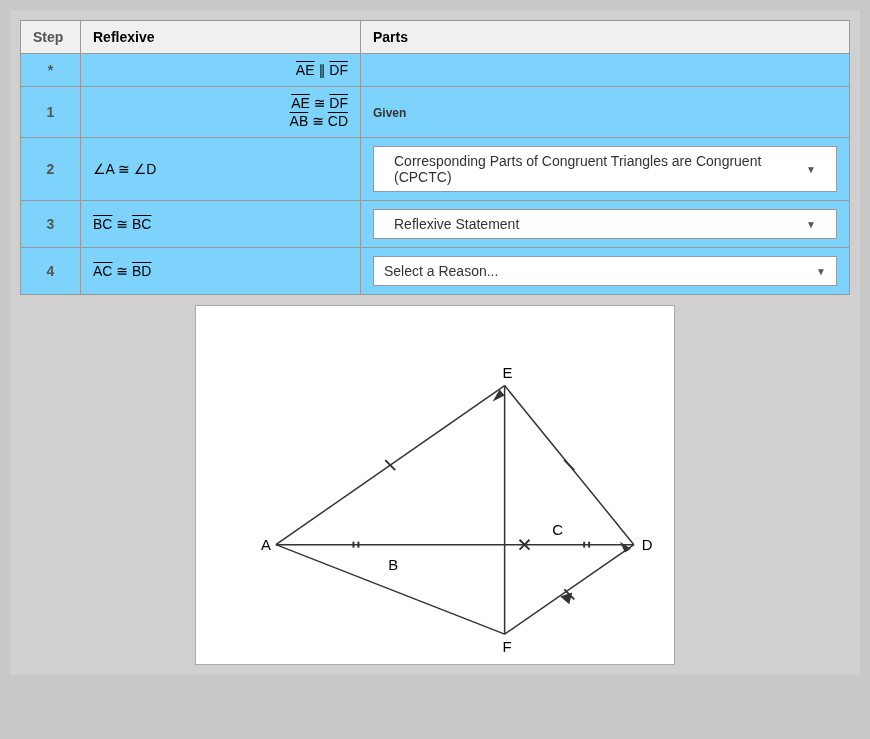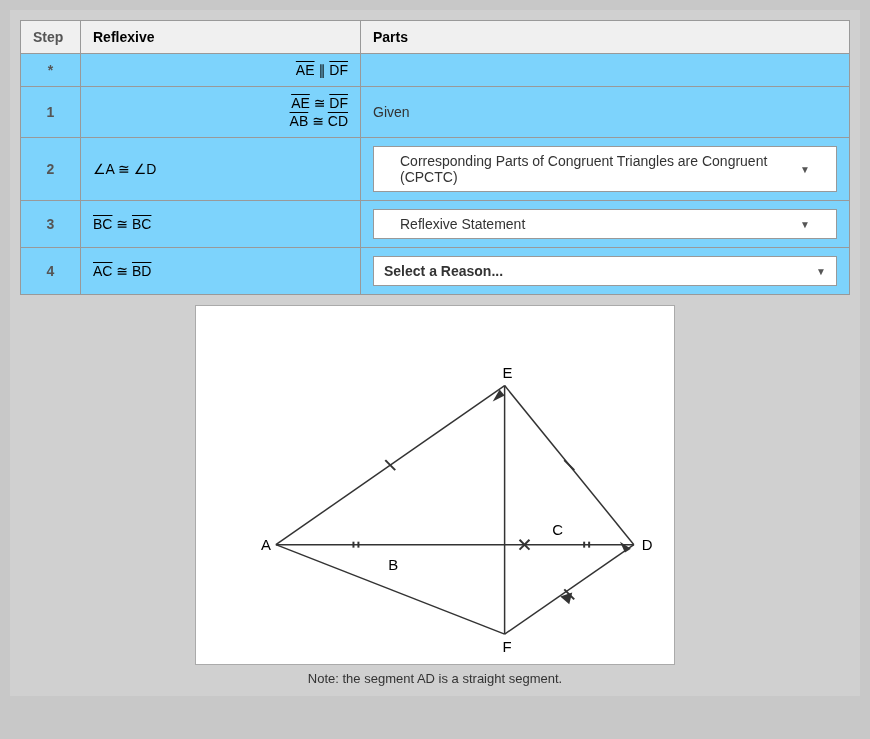--- a/index.html
+++ b/index.html
@@ -61,47 +61,47 @@
     }
     .select-reason {
       display: flex;
       align-items: center;
       justify-content: space-between;
       border: 1px solid #999;
       background: white;
       padding: 6px 10px;
       cursor: pointer;
       min-width: 400px;
-      font-weight: bold;
     }
     .select-reason-text {
       font-size: 14px;
       color: #333;
     }
     .select-reason-arrow {
       font-size: 10px;
       color: #555;
       margin-left: 8px;
     }
     .reason-box {
       border: 1px solid #999;
       background: white;
-      padding: 6px 26px;
+      padding: 6px 20px;
       display: flex;
       align-items: center;
       justify-content: space-between;
       min-width: 400px;
     }
     .reason-box-text {
       font-size: 14px;
       color: #333;
     }
     .reason-given {
-      font-size: 14px;
-      color: #333;
+      font-size: 12px;
+      color: #333;
+      font-weight: bold;
     }
     .diagram-container {
       background: white;
       border: 1px solid #aaa;
       margin: 0 auto;
       width: 480px;
       height: 360px;
       position: relative;
       overflow: hidden;
     }
@@ -231,16 +231,13 @@
 
       <text x="65" y="245" font-size="15" font-family="Arial">A</text>
       <text x="193" y="265" font-size="15" font-family="Arial">B</text>
       <text x="358" y="230" font-size="15" font-family="Arial">C</text>
       <text x="448" y="245" font-size="15" font-family="Arial">D</text>
       <text x="308" y="72" font-size="15" font-family="Arial">E</text>
       <text x="308" y="348" font-size="15" font-family="Arial">F</text>
     </svg>
   </div>
 
-  <div class="note-text">
-    <span>Note: the segment AD is a straight segment.</span>
-  </div>
 </div>
 
 </body></html>

